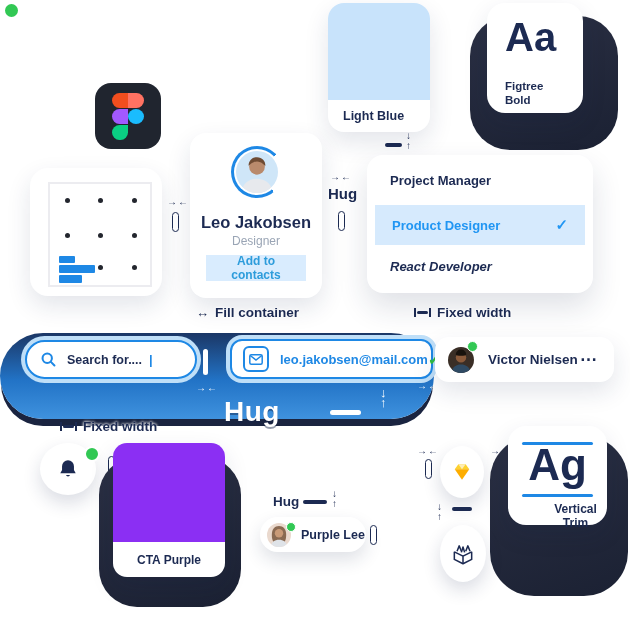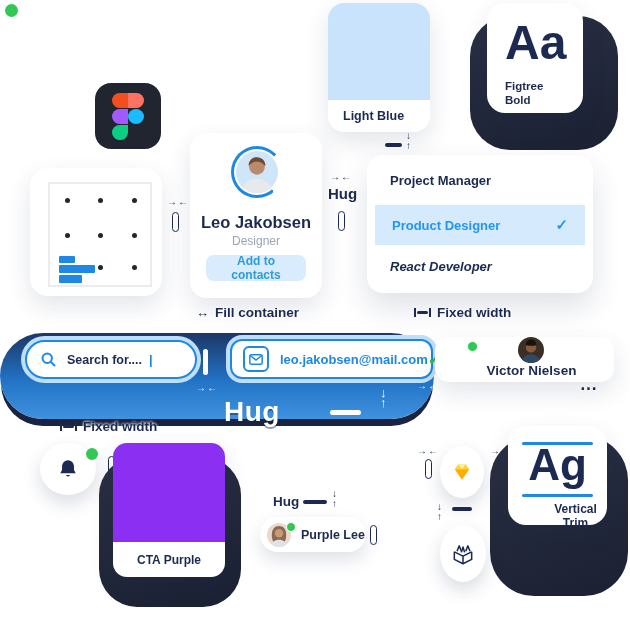--- a/index.html
+++ b/index.html
@@ -39,21 +39,21 @@
   .grid-dot{position:absolute;width:5px;height:5px;border-radius:50%;background:#23262E;}
   .blue-bar{position:absolute;background:#1E88E5;border-radius:1px;}
   
   .ring{position:absolute;left:41px;top:13px;width:52px;height:52px;border-radius:50%;
         background:conic-gradient(from 140deg,#1E88E5 0 268deg,transparent 268deg 360deg);
         display:flex;align-items:center;justify-content:center;}
   .ring-in{width:46px;height:46px;border-radius:50%;background:#fff;
            display:flex;align-items:center;justify-content:center;}
   .avatar{border-radius:50%;overflow:hidden;flex:none;}
   .btn-soft{position:absolute;background:#D9ECFE;color:#2D9CDB;font-weight:bold;font-size:12px;
-            border:none;border-radius:8px;display:flex;align-items:center;justify-content:center;cursor:pointer;}
+            border:none;border-radius:0;display:flex;align-items:center;justify-content:center;cursor:pointer;}
   
   .dd-row{position:absolute;left:23px;font-size:13px;font-weight:bold;cursor:pointer;}
   .dd-hl{position:absolute;left:8px;top:50px;width:210px;height:40px;background:#D6EAFD;border-radius:0;
          display:flex;align-items:center;justify-content:space-between;padding:0 17px;box-sizing:border-box;
          color:#2196F3;font-size:13px;font-weight:bold;cursor:pointer;}
   
   .band{position:absolute;left:0px;top:333px;width:434px;height:86px;border-radius:44px;
         background:linear-gradient(180deg,#1B3766 0%,#2273C6 55%,#3F92DE 100%);
         box-shadow:0 8px 0 -1px #1A2440;}
   .pill-input{position:absolute;background:#fff;border:2.5px solid #1E88E5;
@@ -102,21 +102,21 @@
     <div class="swatch-label" style="height:32px;padding-left:15px;">Light Blue</div>
   </div>
   <div class="dash-navy" style="left:385px;top:143px;width:17px;"></div>
   <div class="stack glow" style="left:406px;top:131px;">
     <span class="arrow">↓</span>
     <span class="arrow">↑</span>
   </div>
 
   <div class="backing" style="left:470px;top:16px;width:148px;height:134px;border-radius:40px;"></div>
   <div class="card" style="left:487px;top:3px;width:96px;height:110px;border-radius:18px;">
-    <div class="abs bold" style="left:18px;top:12px;font-size:48px;">Aa</div>
+    <div class="abs bold" style="left:18px;top:12px;font-size:40px;">Aa</div>
     <div class="abs bold" style="left:18px;top:76px;font-size:11.5px;line-height:14px;">
       <div>Figtree</div>
       <div>Bold</div>
     </div>
   </div>
 
   <div class="card" style="left:30px;top:168px;width:132px;height:128px;border-radius:18px;">
     <div class="abs" style="left:18px;top:14px;width:100px;height:101px;border:2px solid #ECECF0;">
       <div class="grid-dot" style="left:15px;top:14px;"></div>
         <div class="grid-dot" style="left:48px;top:14px;"></div>
@@ -210,21 +210,21 @@
     <span style="margin-left:11px;width:22px;height:22px;border:2px solid #1E88E5;border-radius:6px;display:flex;align-items:center;justify-content:center;flex:none;">
       <svg width="14" height="11" viewBox="0 0 14 11">
           <rect x="0.8" y="0.8" width="12.4" height="9.4" rx="1.5" fill="none" stroke="#1E88E5" stroke-width="1.5"></rect>
           <polyline points="1.2,1.5 7,6 12.8,1.5" fill="none" stroke="#1E88E5" stroke-width="1.5"></polyline>
         </svg>
     </span>
     <span class="bold" style="margin-left:11px;color:#1E88E5;font-size:13px;">leo.jakobsen@mail.com</span>
     <span class="bold" style="margin-left:auto;margin-right:12px;color:#2FBE3F;font-size:16px;">✓</span>
   </div>
 
-  <div class="card" style="left:435px;top:337px;width:179px;height:45px;border-radius:14px;display:flex;align-items:center;flex-direction:column;">
+  <div class="card" style="left:435px;top:337px;width:179px;height:45px;border-radius:14px;display:flex;align-items:center;">
     <div class="avatar" style="width:26px;height:26px;margin-left:13px;background:#3A2E26;">
       <svg viewBox="0 0 40 40" width="26" height="26">
           <circle cx="20" cy="16" r="8" fill="#8A5A3B"></circle>
           <path d="M12 12c0-5 4-8 8-8s8 3 8 8c0 2-16 2-16 0z" fill="#18120D"></path>
           <path d="M5 40c1-9 7.5-13 15-13s14 4 15 13z" fill="#2F4A63"></path>
         </svg>
     </div>
     <div class="dot" style="left:32px;top:4px;width:9px;height:9px;border:1.5px solid #fff;"></div>
     <span class="bold" style="margin-left:14px;font-size:13.5px;">Victor Nielsen</span>
     <span class="bold" style="margin-left:auto;margin-right:15px;font-size:17px;letter-spacing:2px;">⋯</span>

